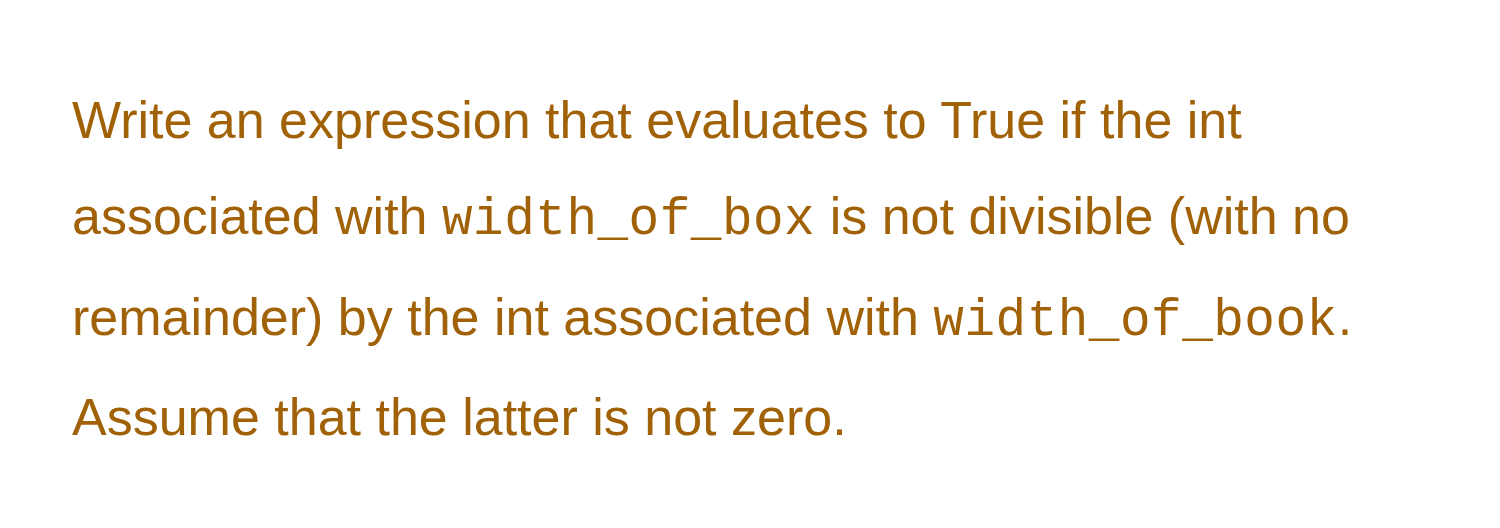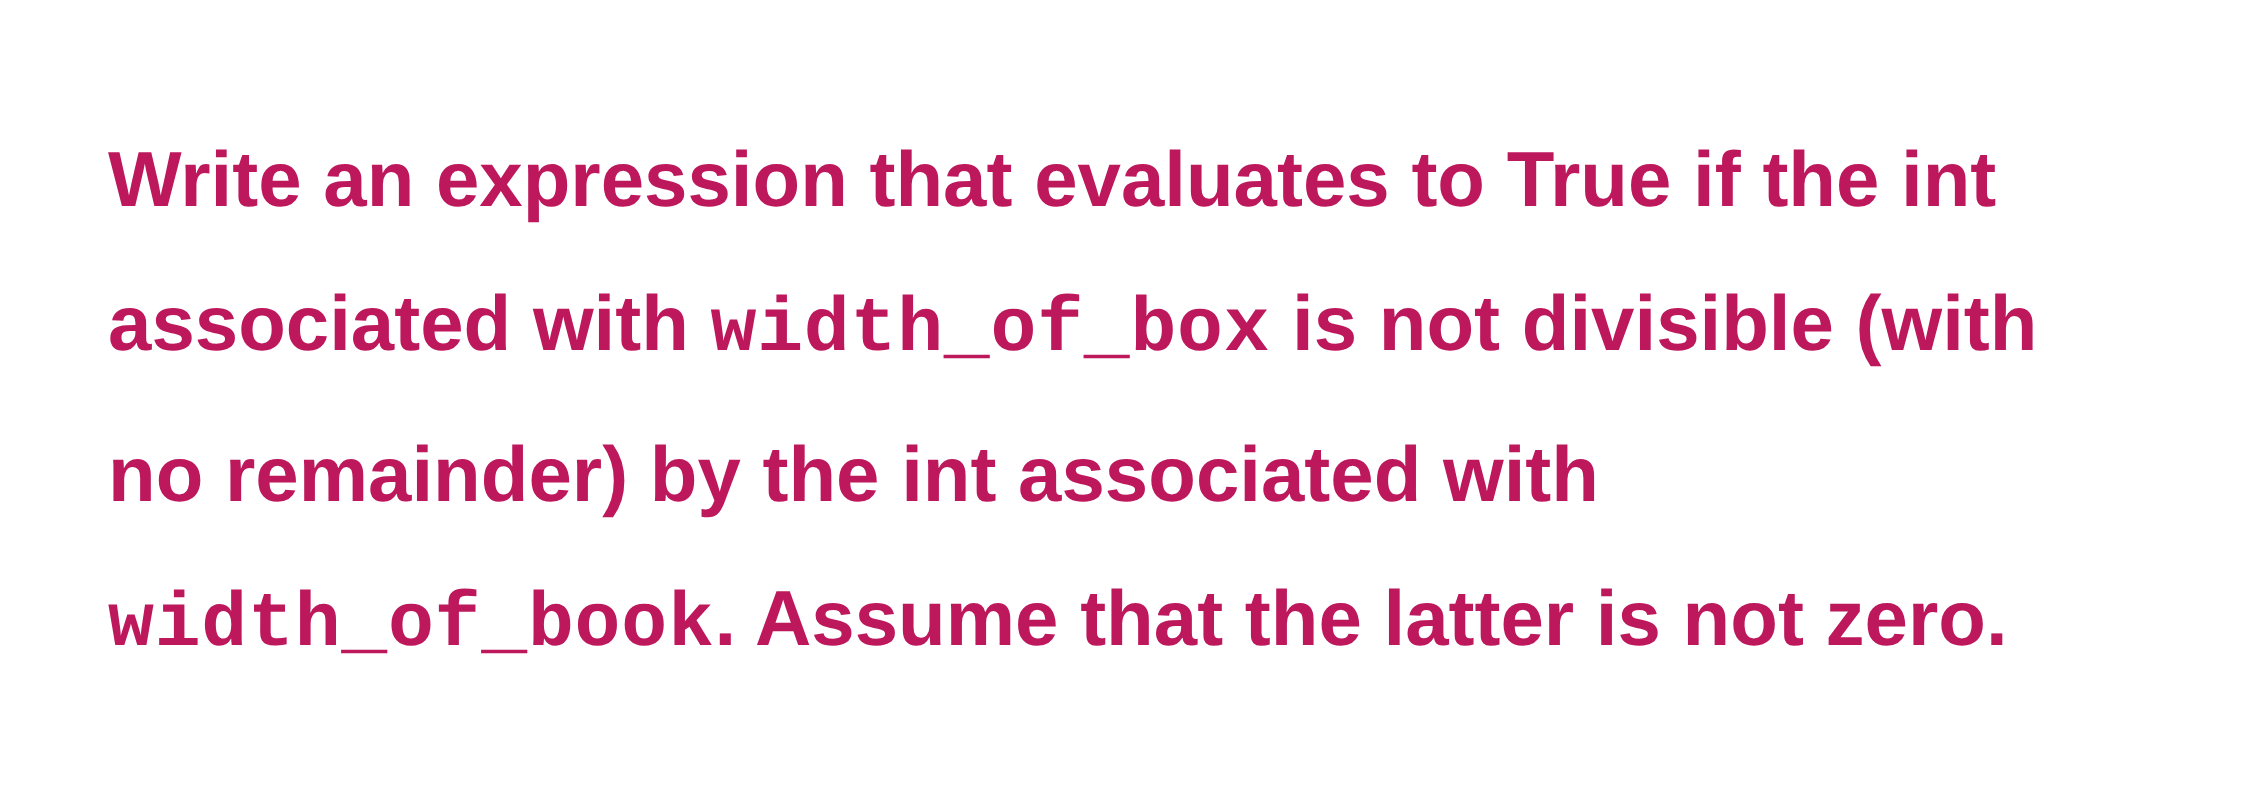--- a/index.html
+++ b/index.html
@@ -10,22 +10,22 @@
     body {
       width: 1500px;
       height: 528px;
       background: #ffffff;
       font-family: -apple-system, BlinkMacSystemFont, "Segoe UI", Helvetica, Arial, sans-serif;
       padding: 72px 72px 72px 72px;
     }
     .problem-text {
       font-size: 52px;
       line-height: 1.85;
-      color: #be185d;
-      font-weight: 700;
+      color: #a16207;
+      font-weight: 400;
     }
     .code {
       font-family: "Courier New", Courier, monospace;
       font-size: 51px;
       letter-spacing: 0.5px;
     }
   </style>
 </head>
 <body>
 

